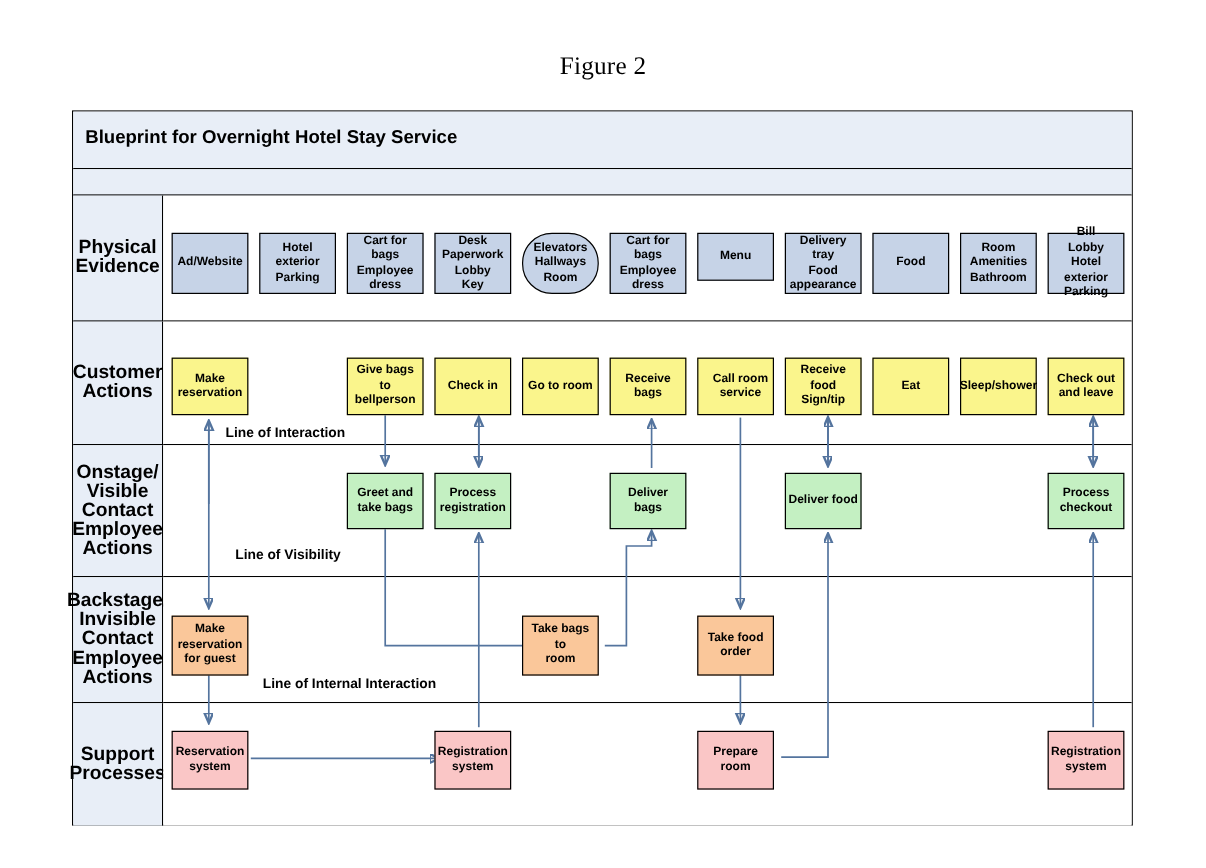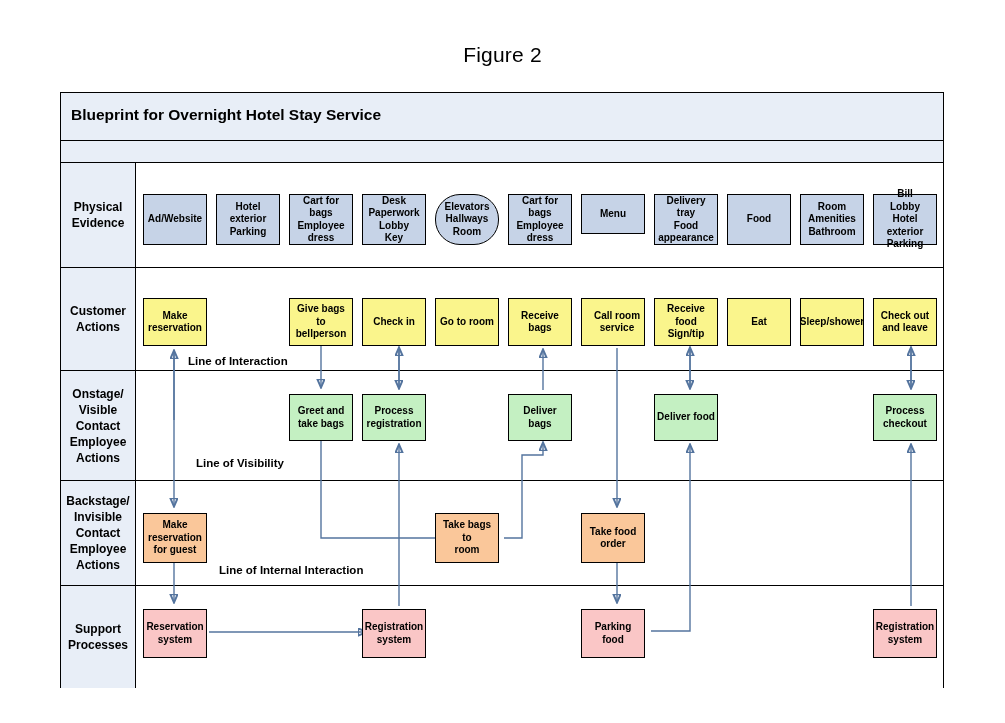--- a/index.html
+++ b/index.html
@@ -16,21 +16,21 @@
     overflow: hidden;
   }
 
   
   #figure-caption {
     position: absolute;
     left: 0;
     top: 43px;
     width: 1005px;
     text-align: center;
-    font-family: Liberation Sans, sans-serif;
+    font-family: Liberation Serif, serif;
     font-size: 21px;
     color: #000000;
     letter-spacing: 0.2px;
   }
 
   
   #blueprint-frame {
     position: absolute;
     left: 60px;
     top: 92px;
@@ -74,21 +74,21 @@
     left: 0;
     width: 75px;
     background: #e8eef7;
     border-right: 1px solid #000000;
     border-bottom: 1px solid #000000;
     box-sizing: border-box;
     display: flex;
     align-items: center;
     justify-content: center;
     text-align: center;
-    font-size: 12px;
+    font-size: 16px;
     line-height: 16px;
     color: #000000;
   }
   .row-label.last { border-bottom: none; }
 
   
   .row-area {
     position: absolute;
     left: 75px;
     width: 807px;
@@ -270,21 +270,21 @@
       <span>Take food<br>order</span>
     </div>
 
   <div class="node support" style="left:82px;  top:516px; width:64px; height:49px;">
       <span>Reservation<br>system</span>
     </div>
   <div class="node support" style="left:301px; top:516px; width:64px; height:49px;">
       <span>Registration<br>system</span>
     </div>
   <div class="node support" style="left:520px; top:516px; width:64px; height:49px;">
-      <span>Parking food</span>
+      <span>Prepare room</span>
     </div>
   <div class="node support" style="left:812px; top:516px; width:64px; height:49px;">
       <span>Registration<br>system</span>
     </div>
 
 </div>
 
 <div class="sep-label" style="left:188px; top:355px;">Line of Interaction</div>
 <div class="sep-label" style="left:196px; top:457px;">Line of Visibility</div>
 <div class="sep-label" style="left:196px; top:564px;padding-left:23px;">Line of Internal Interaction</div>

